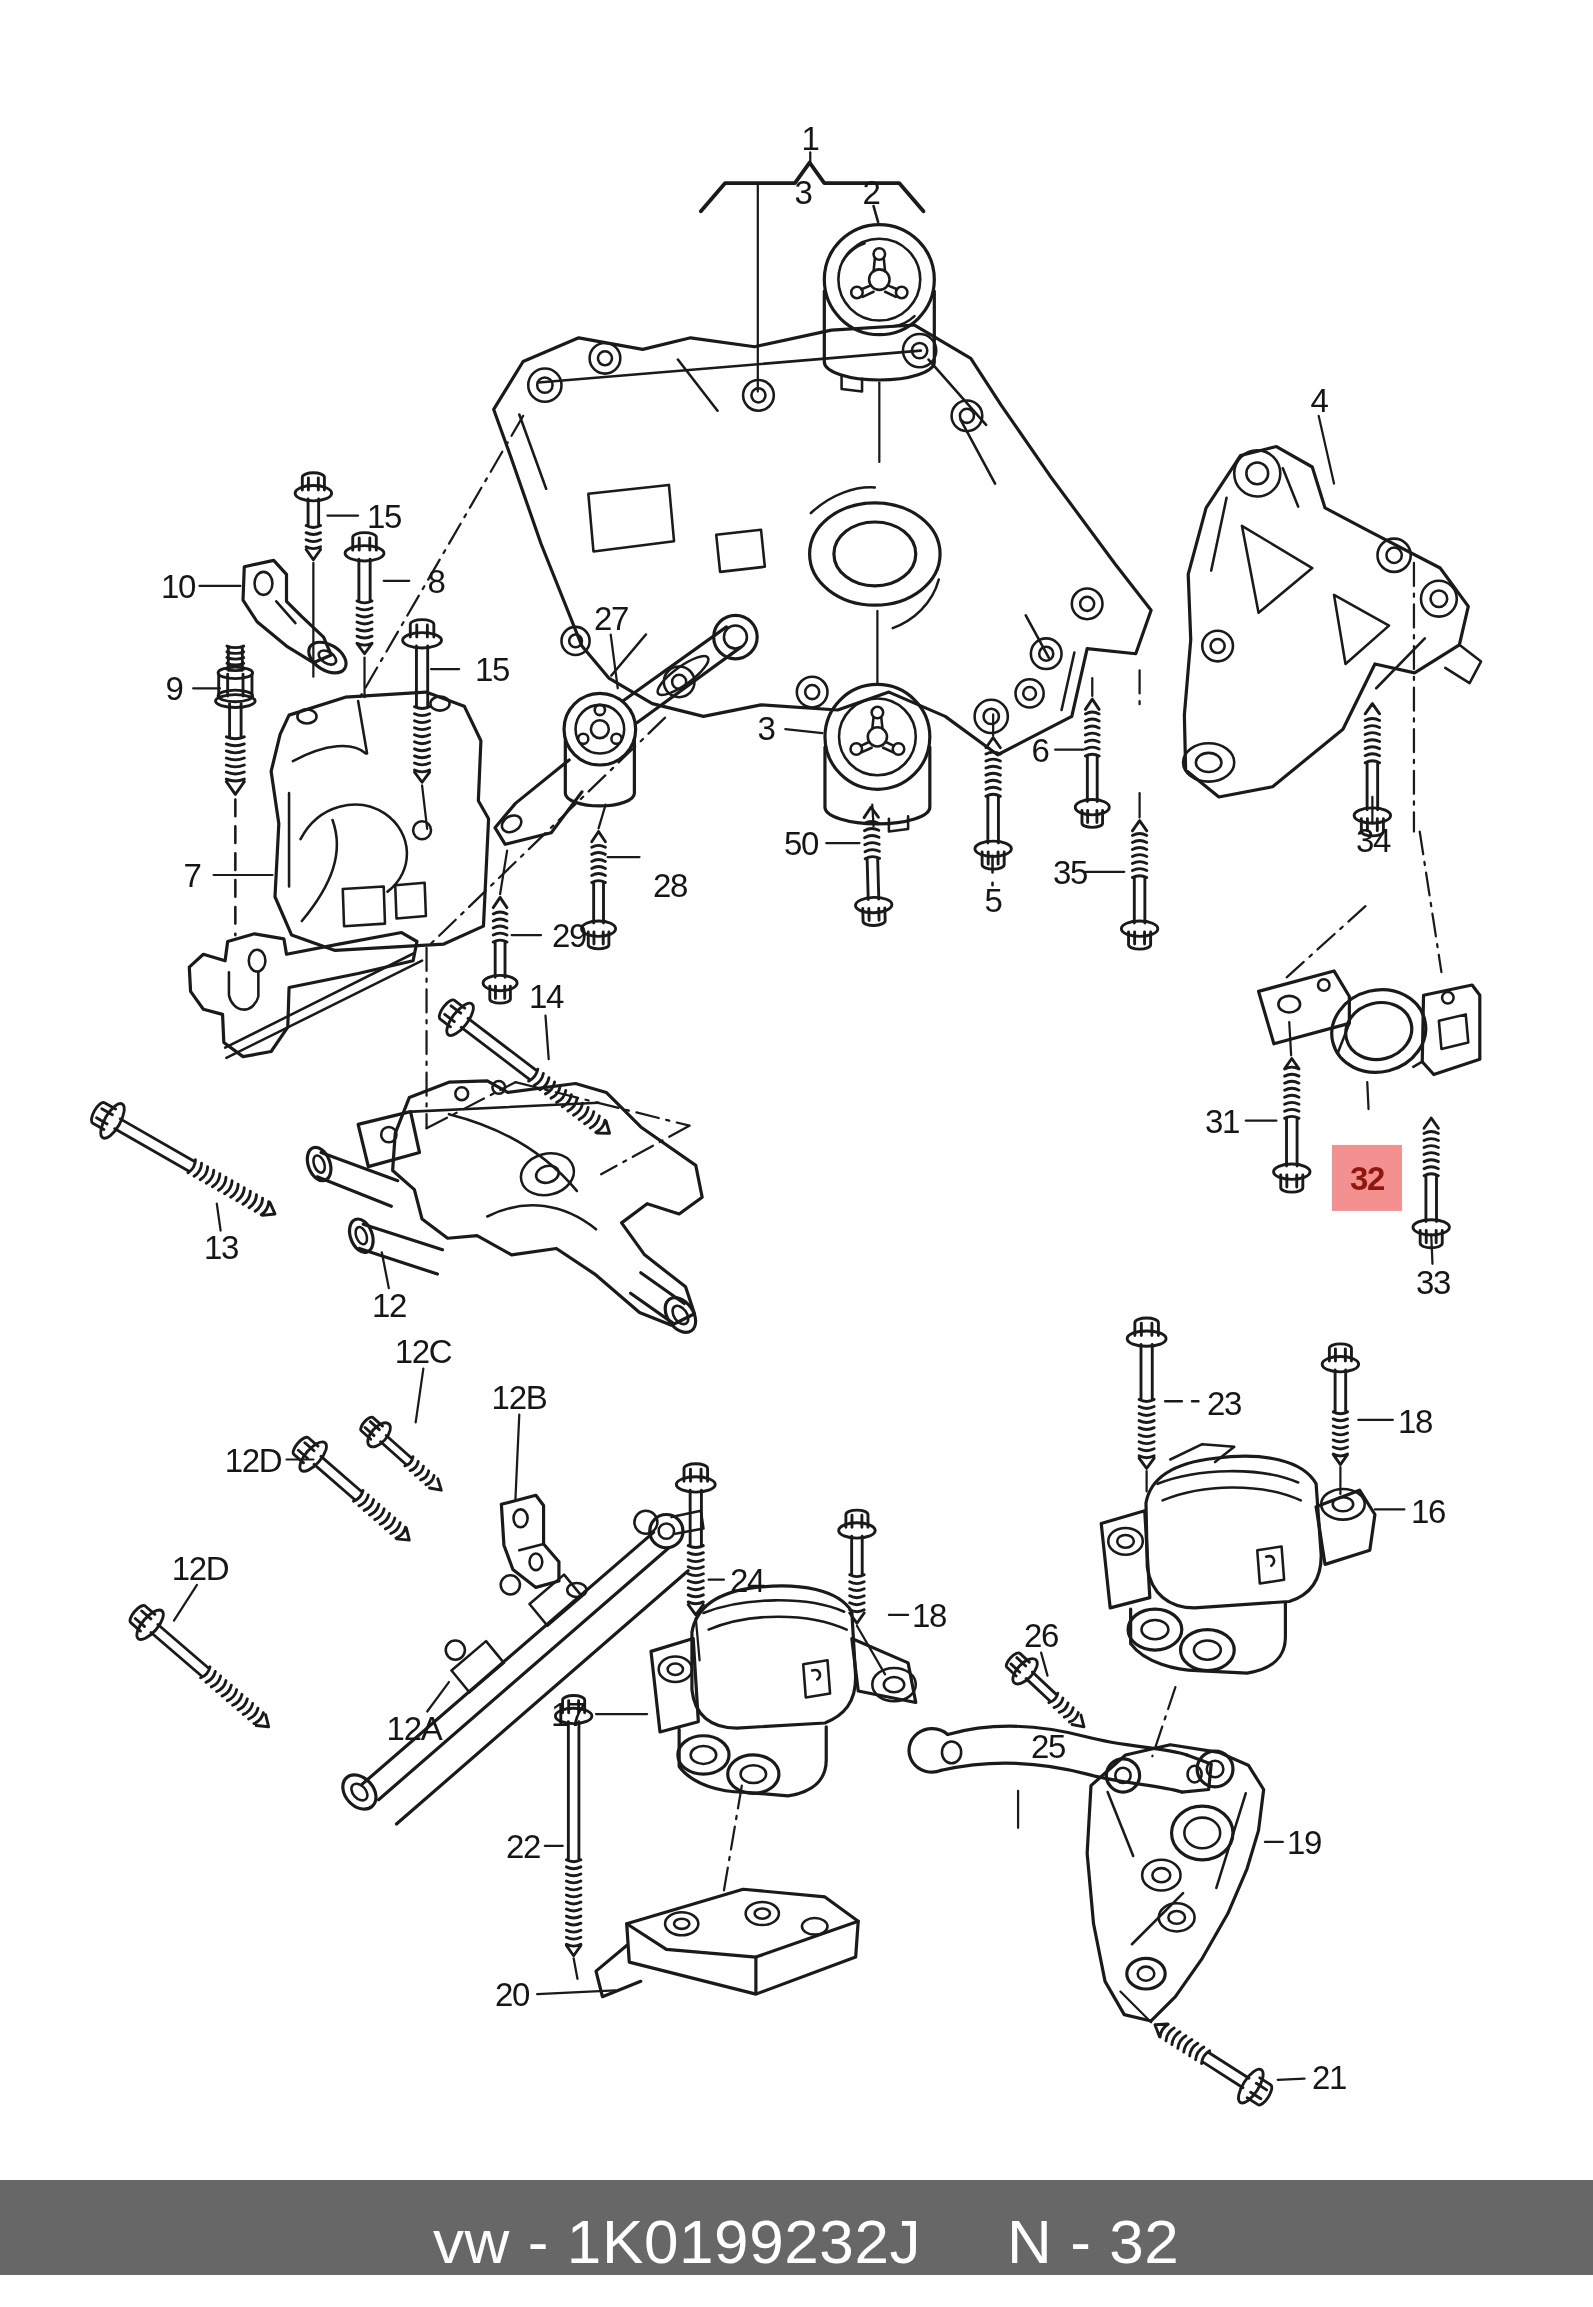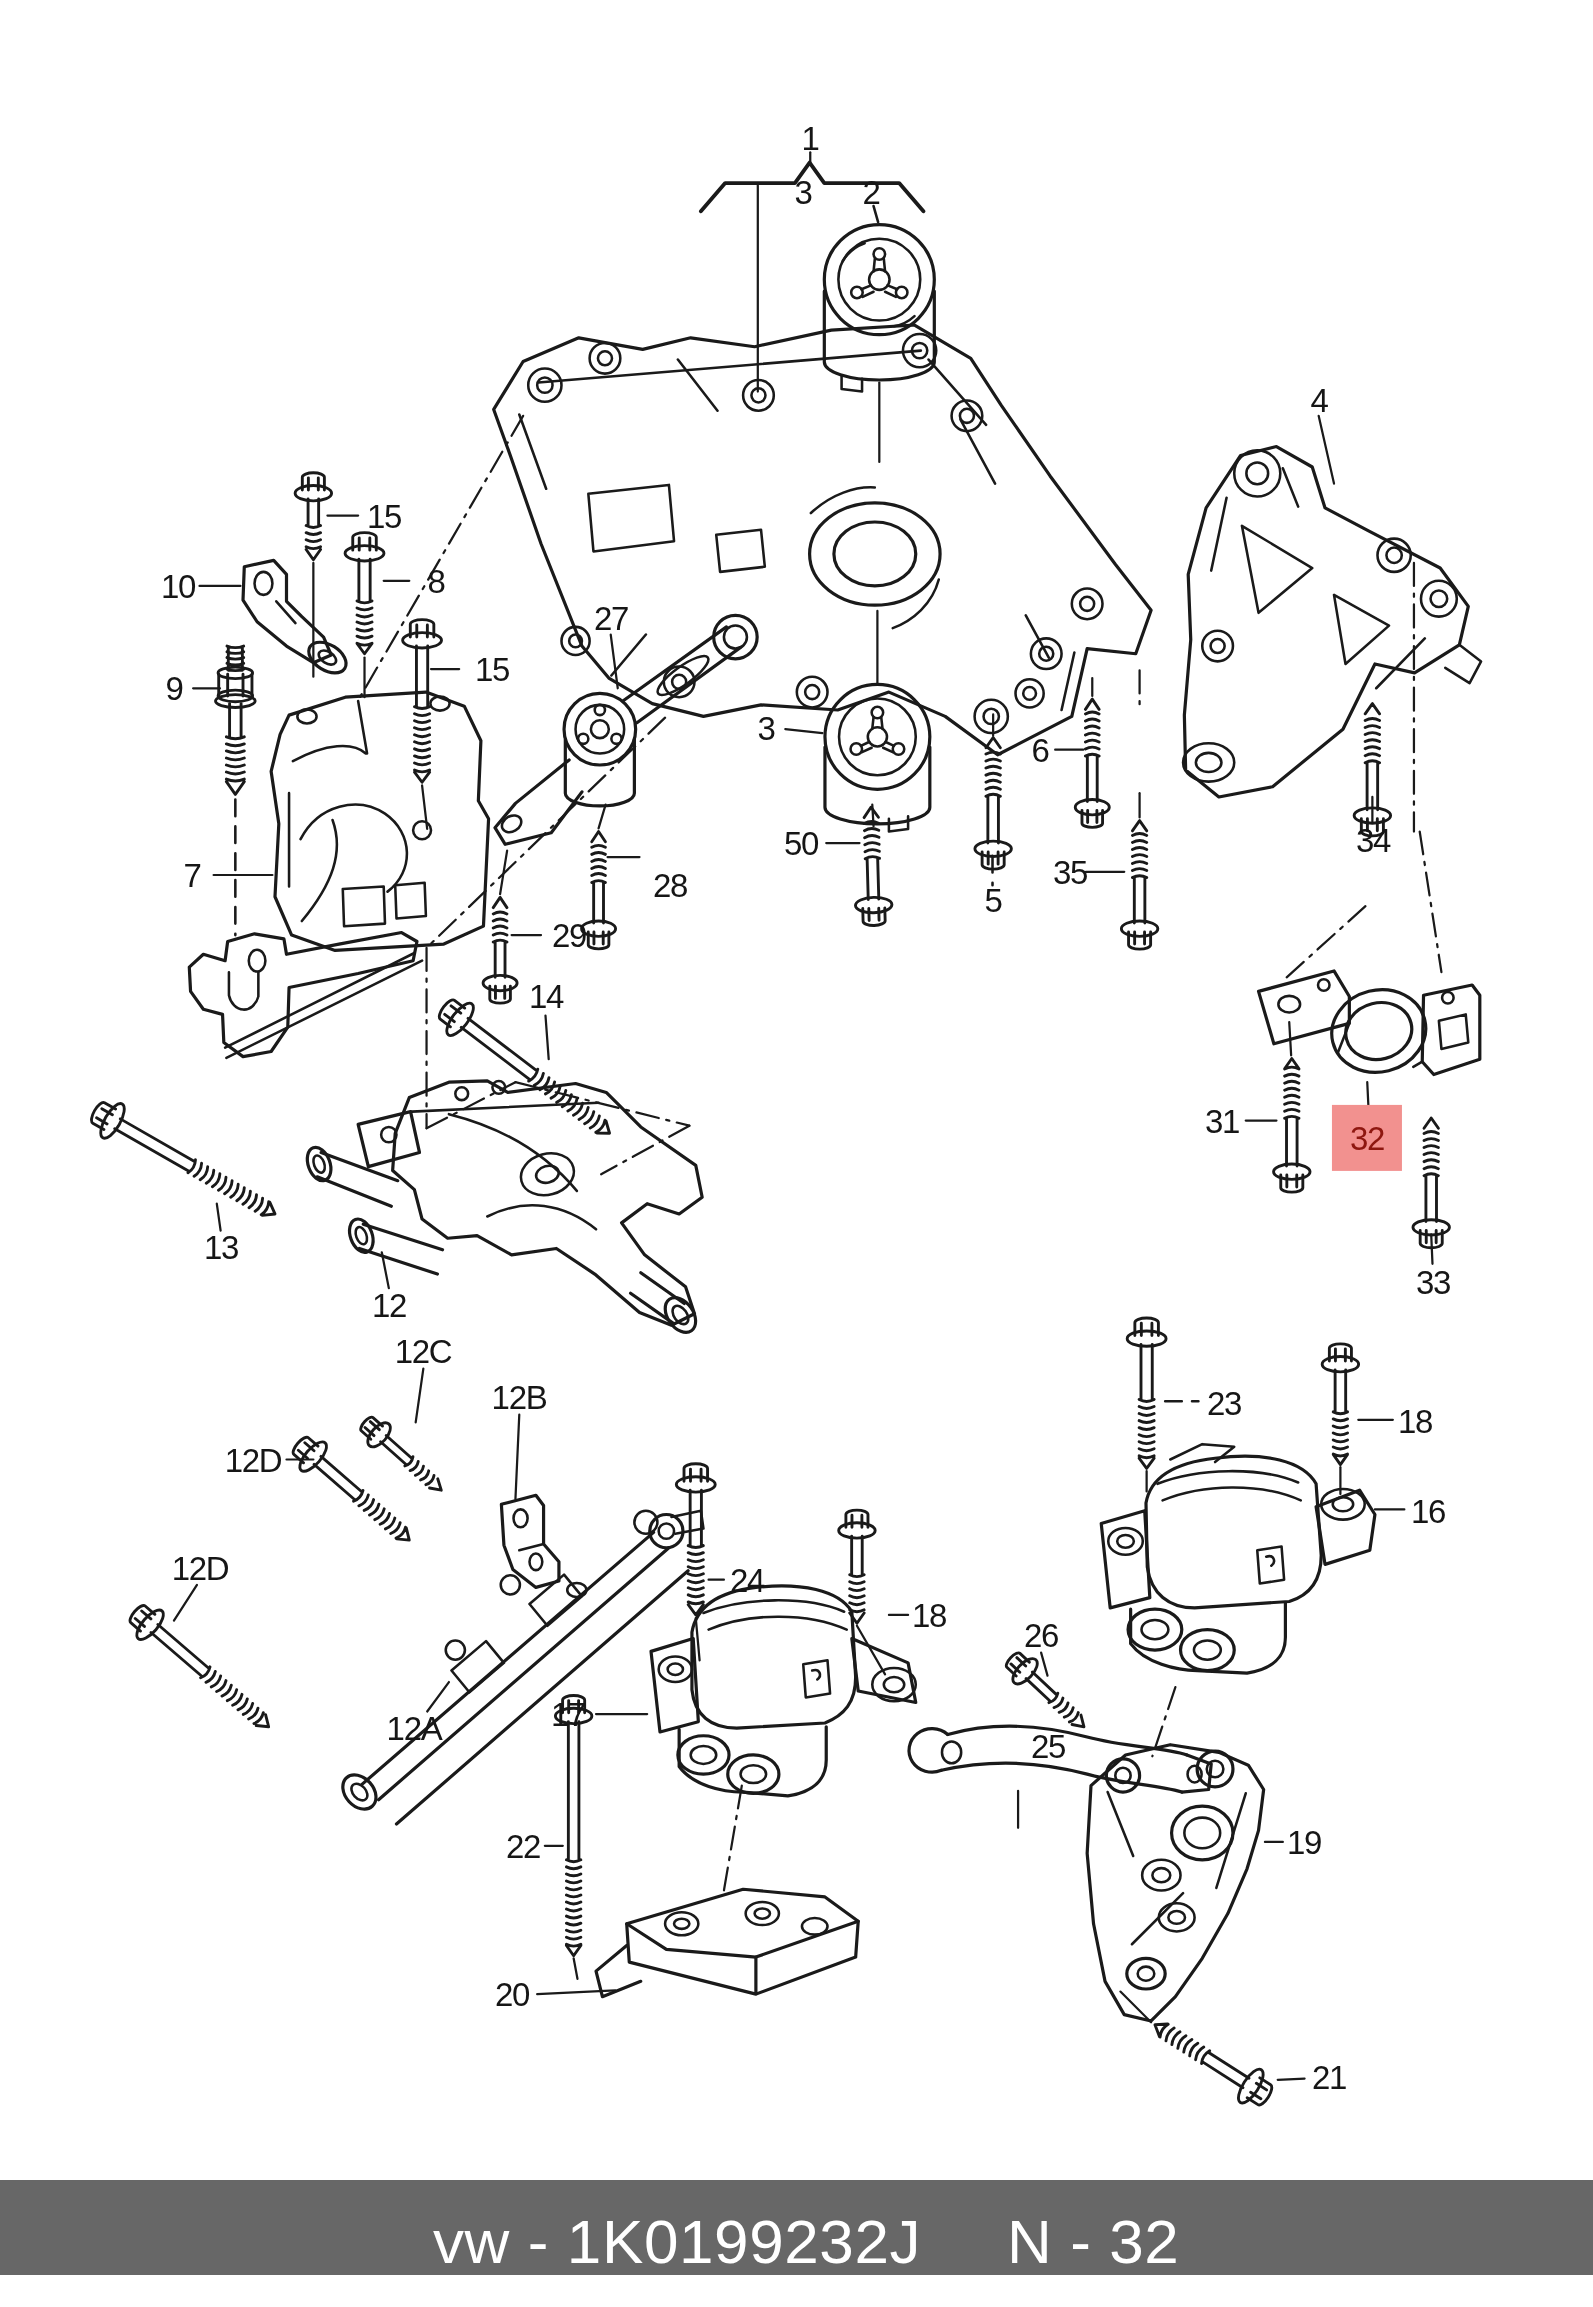--- a/index.html
+++ b/index.html
@@ -4,21 +4,21 @@
 <style>
   html,body{margin:0;padding:0;background:#ffffff;}
   body{width:1593px;height:2307px;position:relative;overflow:hidden;
        font-family:"Liberation Sans",sans-serif;}
   #stage{position:absolute;left:0;top:0;width:1593px;height:2307px;}
   svg{position:absolute;left:0;top:0;}
   .callout{position:absolute;transform:translate(-50%,-50%);
            font-size:33px;font-weight:500;color:#161616;letter-spacing:-1.3px;
            white-space:nowrap;line-height:1;z-index:5;}
   .callout.hl{background:var(--hl-bg,#f2918f);color:var(--hl-fg,#8e1710);
-              padding:16.6px 18px;font-weight:400;}
+              padding:16.6px 18px;font-weight:700;margin-top:40px;}
   #footer-bar{position:absolute;left:0;top:2180px;width:1593px;height:95px;
               background:#676767;z-index:6;}
   .footer-text{position:absolute;top:31px;color:#ffffff;font-size:62px;
                font-weight:400;letter-spacing:0.6px;line-height:1;}
   #footer-left{left:433px;}
   #footer-right{left:1007px;}
 </style>
 </head>
 <body>
 

